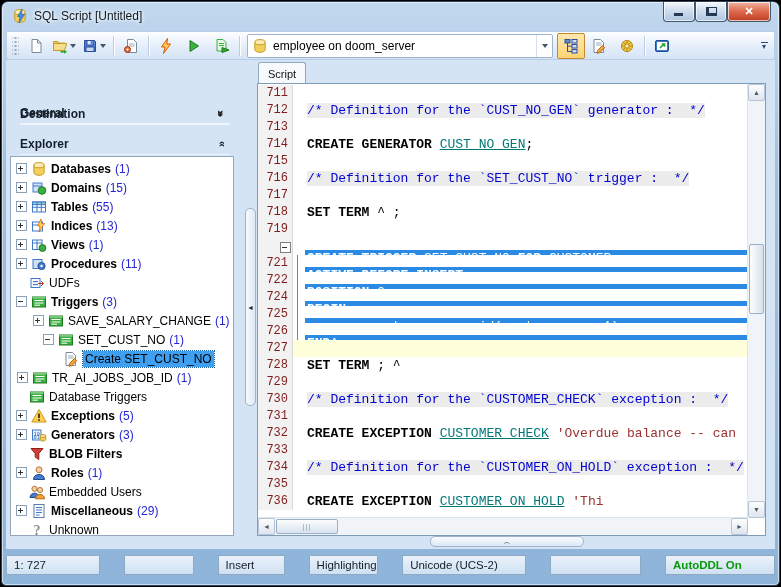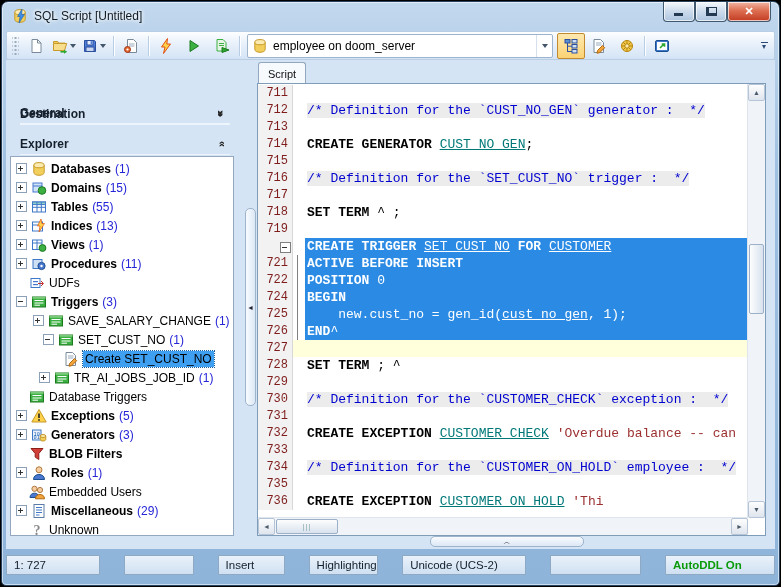--- a/index.html
+++ b/index.html
@@ -69,21 +69,21 @@
     display:flex;align-items:center;justify-content:center;}
   .edbox{position:absolute;left:251px;top:23px;right:9px;bottom:13px;border:1px solid #7f9db9;
     background:#fff;}
   .edlines{position:absolute;left:0;top:1px;right:17px;bottom:17px;overflow:hidden;
     font-family:"Liberation Mono","DejaVu Sans Mono",monospace;font-size:13px;line-height:17px;}
   .ed-line{display:flex;height:17px;}
   .ed-line .gut{width:30px;flex:none;background:#f2f2f2;border-right:1px solid #d8d8d8;color:#7f1d1d;
     font-size:12px;text-align:right;padding-right:4px;position:relative;}
   .ed-line .foldcol{width:12px;flex:none;background:#fff;position:relative;}
   .ed-line .codearea{flex:1;white-space:pre;padding-left:2px;color:#000;}
-  .ed-line.sel .codearea{background:#2b8be4;}
+  .ed-line.sel .codearea{background:#2b8be4;margin-top:12px;}
   .ed-line.cur .codearea,.ed-line.cur .foldcol{background:#ffffdc;}
   .tk-kw{font-weight:bold;color:#000;}
   .tk-id{color:#007878;text-decoration:underline;}
   .tk-str{color:#9c3030;}
   .tk-cmt{color:#0000d0;background:#ececec;}
   .sel .tk-kw,.sel .tk-id,.sel .tk-str,.sel .tk-pl{color:#fff;background:transparent;}
   .foldbox{position:absolute;right:1px;top:4px;width:9px;height:9px;border:1px solid #808080;
     background:#fff;z-index:2;}
   .foldbox i{position:absolute;left:1px;top:3.5px;width:5px;height:1px;background:#333;}
   .fold-line{position:absolute;left:4px;top:0;width:1px;height:100%;background:#808080;}
@@ -426,21 +426,21 @@
           <span class="ticon">
             <svg viewBox="0 0 16 16" width="16" height="16">
               <path d="M3 1.5h6.5L12.5 4.5v10H3z" fill="#fff" stroke="#7a8a9a"></path>
               <line x1="5" y1="5" x2="10.5" y2="5" stroke="#9ab"></line>
               <line x1="5" y1="7" x2="10.5" y2="7" stroke="#9ab"></line>
               <path d="M6.5 12.5l5-5 2.2 2.2-5 5-2.7.5z" fill="#f2a33c" stroke="#b06a10"></path>
             </svg>
           </span>
           <span class="lblwrap selected"><span class="lbl">Create SET_CUST_NO</span></span>
         </div>
-        <div class="trow" style="padding-left: 6px; margin-left: 22px;">
+        <div class="trow" style="padding-left: 6px;">
           <span class="exp plus">
             <i></i>
           </span>
           <span class="ticon">
             <svg viewBox="0 0 16 16" width="16" height="16">
               <rect x="1.5" y="3" width="13" height="10" fill="#3cb043" stroke="#1c7a1e"></rect>
               <rect x="1.5" y="3" width="13" height="1.8" fill="#7acb7a"></rect>
               <line x1="3.5" y1="6.5" x2="12.5" y2="6.5" stroke="#fff"></line>
               <line x1="3.5" y1="9" x2="12.5" y2="9" stroke="#fff"></line>
               <line x1="3.5" y1="11.2" x2="9" y2="11.2" stroke="#fff"></line>
@@ -676,21 +676,21 @@
             <span class="codearea"><span class="tk-kw">CREATE EXCEPTION</span><span class="tk-pl"> </span><span class="tk-id">CUSTOMER_CHECK</span><span class="tk-pl"> </span><span class="tk-str">'Overdue balance -- can</span></span>
           </div>
           <div class="ed-line">
             <span class="gut">733</span>
             <span class="foldcol"></span>
             <span class="codearea"></span>
           </div>
           <div class="ed-line">
             <span class="gut">734</span>
             <span class="foldcol"></span>
-            <span class="codearea"><span class="tk-cmt">/* Definition for the `CUSTOMER_ON_HOLD` employee :  */</span></span>
+            <span class="codearea"><span class="tk-cmt">/* Definition for the `CUSTOMER_ON_HOLD` exception :  */</span></span>
           </div>
           <div class="ed-line">
             <span class="gut">735</span>
             <span class="foldcol"></span>
             <span class="codearea"></span>
           </div>
           <div class="ed-line">
             <span class="gut">736</span>
             <span class="foldcol"></span>
             <span class="codearea"><span class="tk-kw">CREATE EXCEPTION</span><span class="tk-pl"> </span><span class="tk-id">CUSTOMER_ON_HOLD</span><span class="tk-pl"> </span><span class="tk-str">'Thi</span></span>

